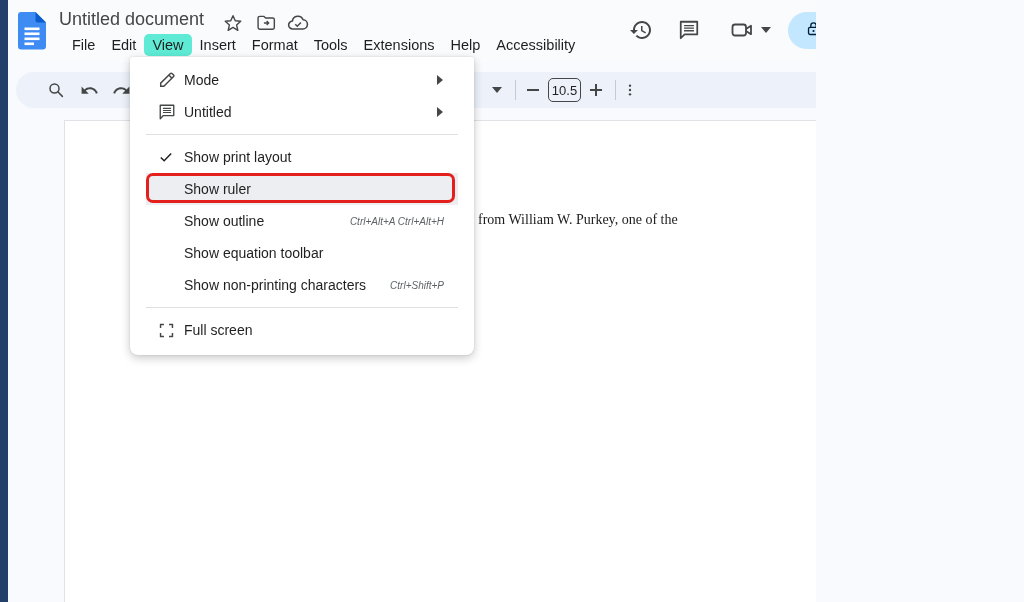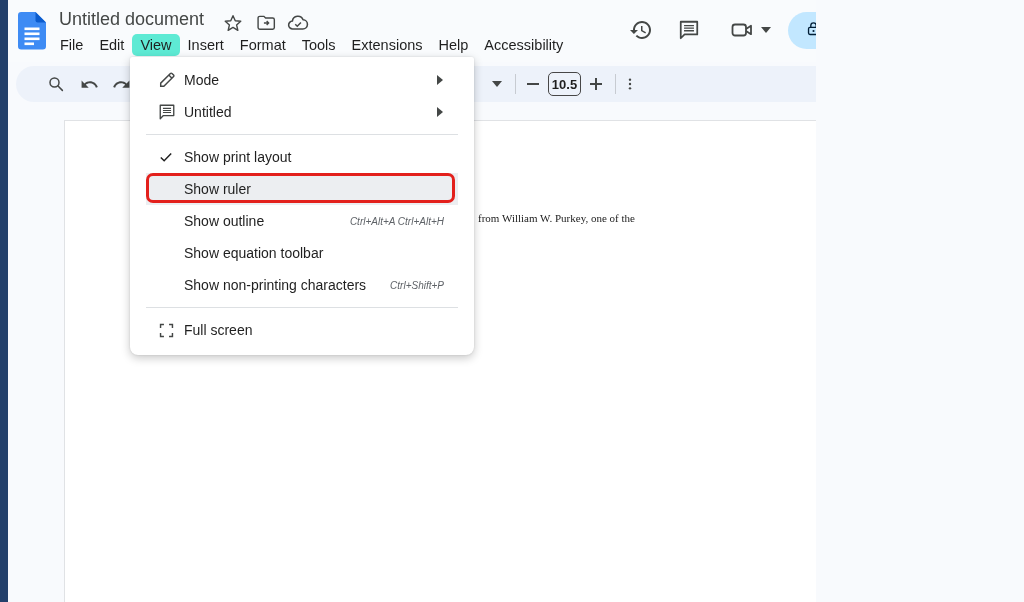--- a/index.html
+++ b/index.html
@@ -8,21 +8,21 @@
   .stage { position: relative; width: 816px; height: 602px; background: #F8FAFD; overflow: hidden; }
 
   .left-strip { position: absolute; left: 0; top: 0; width: 8px; height: 602px; background: #23406B; }
   .chrome { position: absolute; left: 8px; top: 0; width: 1016px; height: 62px; background: #F9FBFD; }
 
   .docs-icon { position: absolute; left: 18px; top: 12px; width: 28px; height: 38px; }
   .doc-title { position: absolute; left: 59px; top: 9px; font-size: 18px; color: #444746; white-space: nowrap; }
   .title-icon { position: absolute; top: 11px; width: 24px; height: 24px; display: flex; align-items: center; justify-content: center; }
   .ti-star { left: 221px; } .ti-folder { left: 254px; } .ti-cloud { left: 286px; }
 
-  .menubar { position: absolute; left: 52px; top: 33px; height: 24px; display: flex; align-items: center; text-align: right; }
+  .menubar { position: absolute; left: 64px; top: 33px; height: 24px; display: flex; align-items: center; text-align: right; }
   .mitem { padding: 3px 8px; font-size: 14.5px; color: #1F1F1F; border-radius: 5px; white-space: nowrap; }
   .mitem.active { background: #5eead4; }
 
   .top-icon { position: absolute; display: flex; align-items: center; justify-content: center; }
   .i-history { left: 629px; top: 17px; width: 24px; height: 26px; }
   .i-comment { left: 677px; top: 18px; width: 23px; height: 24px; }
   .i-cam { left: 730px; top: 18px; width: 24px; height: 24px; }
   .i-camcaret { left: 760px; top: 26px; width: 12px; height: 8px; }
   .i-sparkle { left: 939px; top: 17px; width: 25px; height: 26px; }
 
@@ -32,27 +32,27 @@
   .share-divider { width: 1px; height: 24px; background: rgba(0,29,53,.18); }
   .share-caret { flex: 1; display: flex; justify-content: center; align-items: center; }
 
   .avatar { position: absolute; left: 970px; top: 11px; width: 37px; height: 37px; border-radius: 50%;
     background: conic-gradient(#EA4335 0 25%, #4285F4 25% 50%, #34A853 50% 75%, #FBBC04 75% 100%);
     display: flex; align-items: center; justify-content: center; }
   .avatar-inner { width: 30px; height: 30px; border-radius: 50%; border: 1.5px solid #fff;
     background: radial-gradient(circle at 50% 28%, #2a2320 0 26%, rgba(0,0,0,0) 28%),
                 radial-gradient(circle at 50% 46%, #8a6a52 0 40%, #5b3f31 62%, #50261f 100%); }
 
-  .toolbar { position: absolute; left: 16px; top: 66px; width: 929px; height: 36px; background: #EDF2FA; border-radius: 18px; font-weight: bold; }
+  .toolbar { position: absolute; left: 16px; top: 72px; width: 929px; height: 36px; background: #EDF2FA; border-radius: 18px; }
   .tb { position: absolute; display: flex; align-items: center; justify-content: center; }
   .tb-sep { position: absolute; top: 8px; width: 1px; height: 20px; background: #C7CBD1; }
   .font-size-box { position: absolute; left: 532px; top: 6px; width: 33px; height: 24px; border: 1.5px solid #474747; border-radius: 5px; font-size: 13px; color: #1F1F1F; display: flex; align-items: center; justify-content: center; }
 
   .page { position: absolute; left: 64px; top: 120px; width: 804px; height: 482px; background: #fff; border: 1px solid #E0E2E5; border-bottom: none; }
-  .doc-text { position: absolute; left: 478px; top: 212px; font-family: "Liberation Serif", serif; font-size: 11px; color: #1B1B1B; white-space: nowrap; }
+  .doc-text { position: absolute; left: 478px; top: 212px; font-family: "Liberation Serif", serif; font-size: 14px; color: #1B1B1B; white-space: nowrap; }
 
   .float-pill { position: absolute; left: 850px; top: 236px; width: 41px; height: 87px; background: #fff; border-radius: 21px;
     box-shadow: 0 1px 3px 1px rgba(60,64,67,.15), 0 1px 2px rgba(60,64,67,.3);
     display: flex; flex-direction: column; align-items: center; justify-content: space-evenly; }
 
   .scrollbar { position: absolute; left: 957px; top: 100px; width: 9px; height: 502px; background: #C9CCCF; border-radius: 5px 5px 0 0; }
   .side-divider { position: absolute; left: 967px; top: 106px; width: 1px; height: 496px; background: #E4E6E9; }
   .side-panel { position: absolute; left: 968px; top: 62px; width: 56px; height: 540px; background: #F9FBFD; }
   .side-icon { position: absolute; left: 986px; width: 22px; height: 22px; display: flex; align-items: center; justify-content: center; }
   .sp-cal { top: 74px; background: #0369a1; border-radius: 2px; color: #fff; font-size: 11px; font-weight: bold; }

